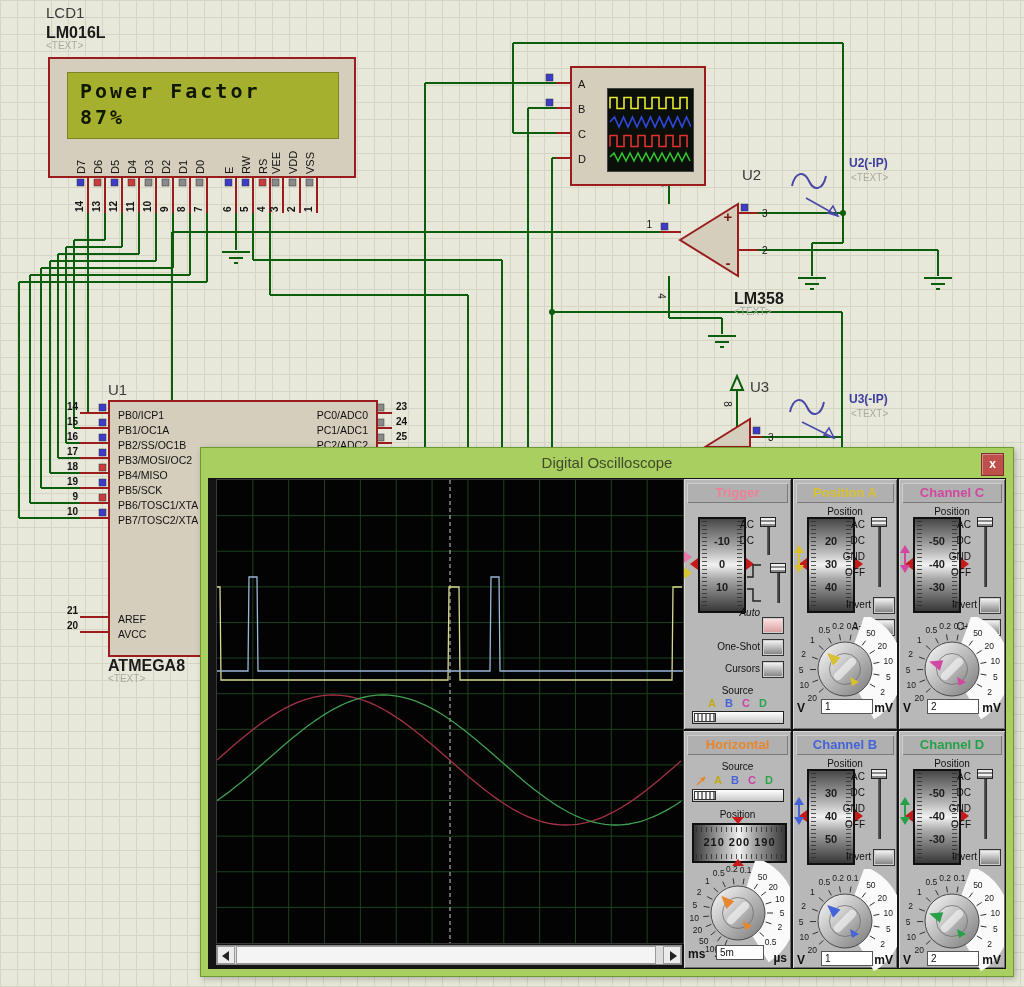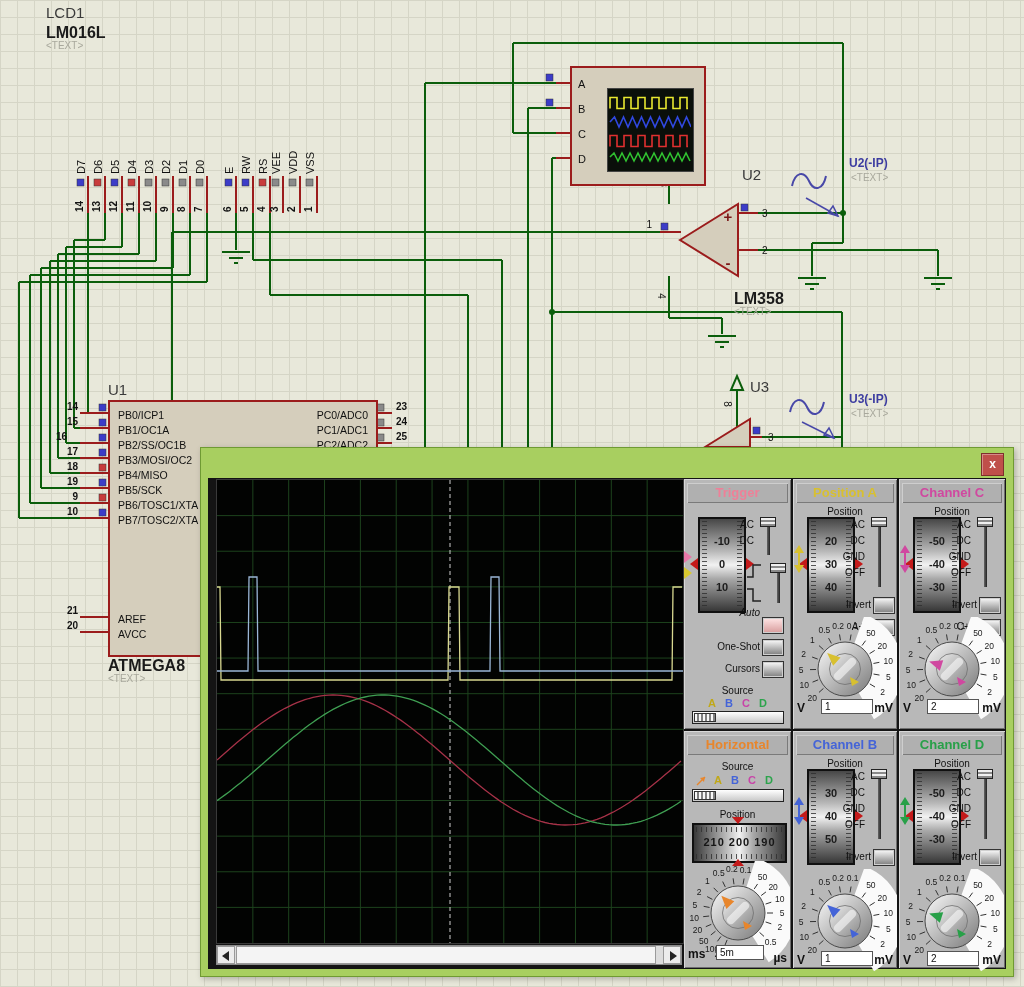--- a/index.html
+++ b/index.html
@@ -233,20 +233,26 @@
       <rect x="546" y="99" width="7" height="7" fill="#3c3cc8" stroke="#333" stroke-width="0.5"></rect>
       <rect x="661" y="223" width="7" height="7" fill="#3c3cc8" stroke="#333" stroke-width="0.5"></rect>
       <rect x="741" y="204" width="7" height="7" fill="#3c3cc8" stroke="#333" stroke-width="0.5"></rect>
       <rect x="753" y="427" width="7" height="7" fill="#3c3cc8" stroke="#333" stroke-width="0.5"></rect>
     </svg>
 
   <span class="comp-label" style="left:46px;top:4px;">LCD1</span>
   <span class="part-label" style="left:46px;top:24px;">LM016L</span>
   <span class="ph-label" style="left:46px;top:40px;">&lt;TEXT&gt;</span>
 
+  <div class="chipbox" style="left:48px;top:57px;width:304px;height:117px;">
+    <div id="lcd-screen">
+      <span class="lcd-line" style="top:6px;">Power Factor</span>
+      <span class="lcd-line" style="top:32px;">87%</span>
+    </div>
+  </div>
 
   <div class="chipbox" style="left:570px;top:66px;width:132px;height:116px;">
     <div id="scope-icon-screen">
       <svg id="icon-waves" width="83" height="80">
           <path d="M2,19.5 V8.5 H9 V19.5 H16 V8.5 H23 V19.5 H30 V8.5 H37 V19.5 H44 V8.5 H51 V19.5 H58 V8.5 H65 V19.5 H72 V8.5 H79 V19.5 H80" stroke="#e8e830" stroke-width="1.6" fill="none"></path>
           <path d="M2,33 L6.5,28 L11,38 L15.5,28 L20,38 L24.5,28 L29,38 L33.5,28 L38,38 L42.5,28 L47,38 L51.5,28 L56,38 L60.5,28 L65,38 L69.5,28 L74,38 L78.5,28 L83,38" stroke="#3048e0" stroke-width="1.6" fill="none"></path>
           <path d="M2,57.5 V46.5 H9 V57.5 H16 V46.5 H23 V57.5 H30 V46.5 H37 V57.5 H44 V46.5 H51 V57.5 H58 V46.5 H65 V57.5 H72 V46.5 H79 V57.5 H80" stroke="#e03030" stroke-width="1.6" fill="none"></path>
           <path d="M2,68 L6,64 L10,72 L14,64 L18,72 L22,64 L26,72 L30,64 L34,72 L38,64 L42,72 L46,64 L50,72 L54,64 L58,72 L62,64 L66,72 L70,64 L74,72 L78,64 L82,72" stroke="#30c030" stroke-width="1.6" fill="none"></path>
         </svg>
     </div>
@@ -278,20 +284,21 @@
   <span class="comp-label" style="left:742px;top:166px;">U2</span>
   <span class="part-label" style="left:734px;top:290px;">LM358</span>
   <span class="ph-label" style="left:734px;top:306px;">&lt;TEXT&gt;</span>
   <span class="comp-label" style="left:750px;top:378px;">U3</span>
   <span class="gen-label" style="left:849px;top:156px;">U2(-IP)</span>
   <span class="ph-label" style="left:851px;top:172px;">&lt;TEXT&gt;</span>
   <span class="gen-label" style="left:849px;top:392px;">U3(-IP)</span>
   <span class="ph-label" style="left:851px;top:408px;">&lt;TEXT&gt;</span>
 
   <div id="scope-window">
+    <div id="scope-title">Digital Oscilloscope</div>
     <div id="scope-close">x</div>
     <div id="scope-content">
       <div id="scope-display">
         <svg id="wave-svg" width="466" height="463">
             <line x1="35.84615384615385" y1="0" x2="35.84615384615385" y2="463" stroke="#1d431d" stroke-width="1"></line>
             <line x1="71.6923076923077" y1="0" x2="71.6923076923077" y2="463" stroke="#1d431d" stroke-width="1"></line>
             <line x1="107.53846153846155" y1="0" x2="107.53846153846155" y2="463" stroke="#1d431d" stroke-width="1"></line>
             <line x1="143.3846153846154" y1="0" x2="143.3846153846154" y2="463" stroke="#1d431d" stroke-width="1"></line>
             <line x1="179.23076923076923" y1="0" x2="179.23076923076923" y2="463" stroke="#1d431d" stroke-width="1"></line>
             <line x1="215.0769230769231" y1="0" x2="215.0769230769231" y2="463" stroke="#1d431d" stroke-width="1"></line>
@@ -761,21 +768,21 @@
     <span class="rotlab" style="left: 258px; top: 136px; height: 38px;">RS</span>
     <span class="rotnum" style="left: 257px; top: 188px; height: 24px;">4</span>
     <span class="rotlab" style="left: 271px; top: 136px; height: 38px;">VEE</span>
     <span class="rotnum" style="left: 270px; top: 188px; height: 24px;">3</span>
     <span class="rotlab" style="left: 288px; top: 136px; height: 38px;">VDD</span>
     <span class="rotnum" style="left: 287px; top: 188px; height: 24px;">2</span>
     <span class="rotlab" style="left: 305px; top: 136px; height: 38px;">VSS</span>
     <span class="rotnum" style="left: 304px; top: 188px; height: 24px;">1</span>
     <span class="pinnum" style="left: 56px; top: 401px; width: 22px; text-align: right;">14</span>
     <span class="pinnum" style="left: 56px; top: 416px; width: 22px; text-align: right;">15</span>
-    <span class="pinnum" style="left: 56px; top: 431px; width: 22px; text-align: left;">16</span>
+    <span class="pinnum" style="left: 56px; top: 431px; width: 22px; text-align: right;">16</span>
     <span class="pinnum" style="left: 56px; top: 446px; width: 22px; text-align: right;">17</span>
     <span class="pinnum" style="left: 56px; top: 461px; width: 22px; text-align: right;">18</span>
     <span class="pinnum" style="left: 56px; top: 476px; width: 22px; text-align: right;">19</span>
     <span class="pinnum" style="left: 56px; top: 491px; width: 22px; text-align: right;">9</span>
     <span class="pinnum" style="left: 56px; top: 506px; width: 22px; text-align: right;">10</span>
     <span class="pinnum" style="left: 396px; top: 401px; width: 22px;">23</span>
     <span class="pinnum" style="left: 396px; top: 416px; width: 22px;">24</span>
     <span class="pinnum" style="left: 396px; top: 431px; width: 22px;">25</span>
     <span class="pinnum" style="left: 56px; top: 605px; width: 22px; text-align: right;">21</span>
     <span class="pinnum" style="left: 56px; top: 620px; width: 22px; text-align: right;">20</span>

